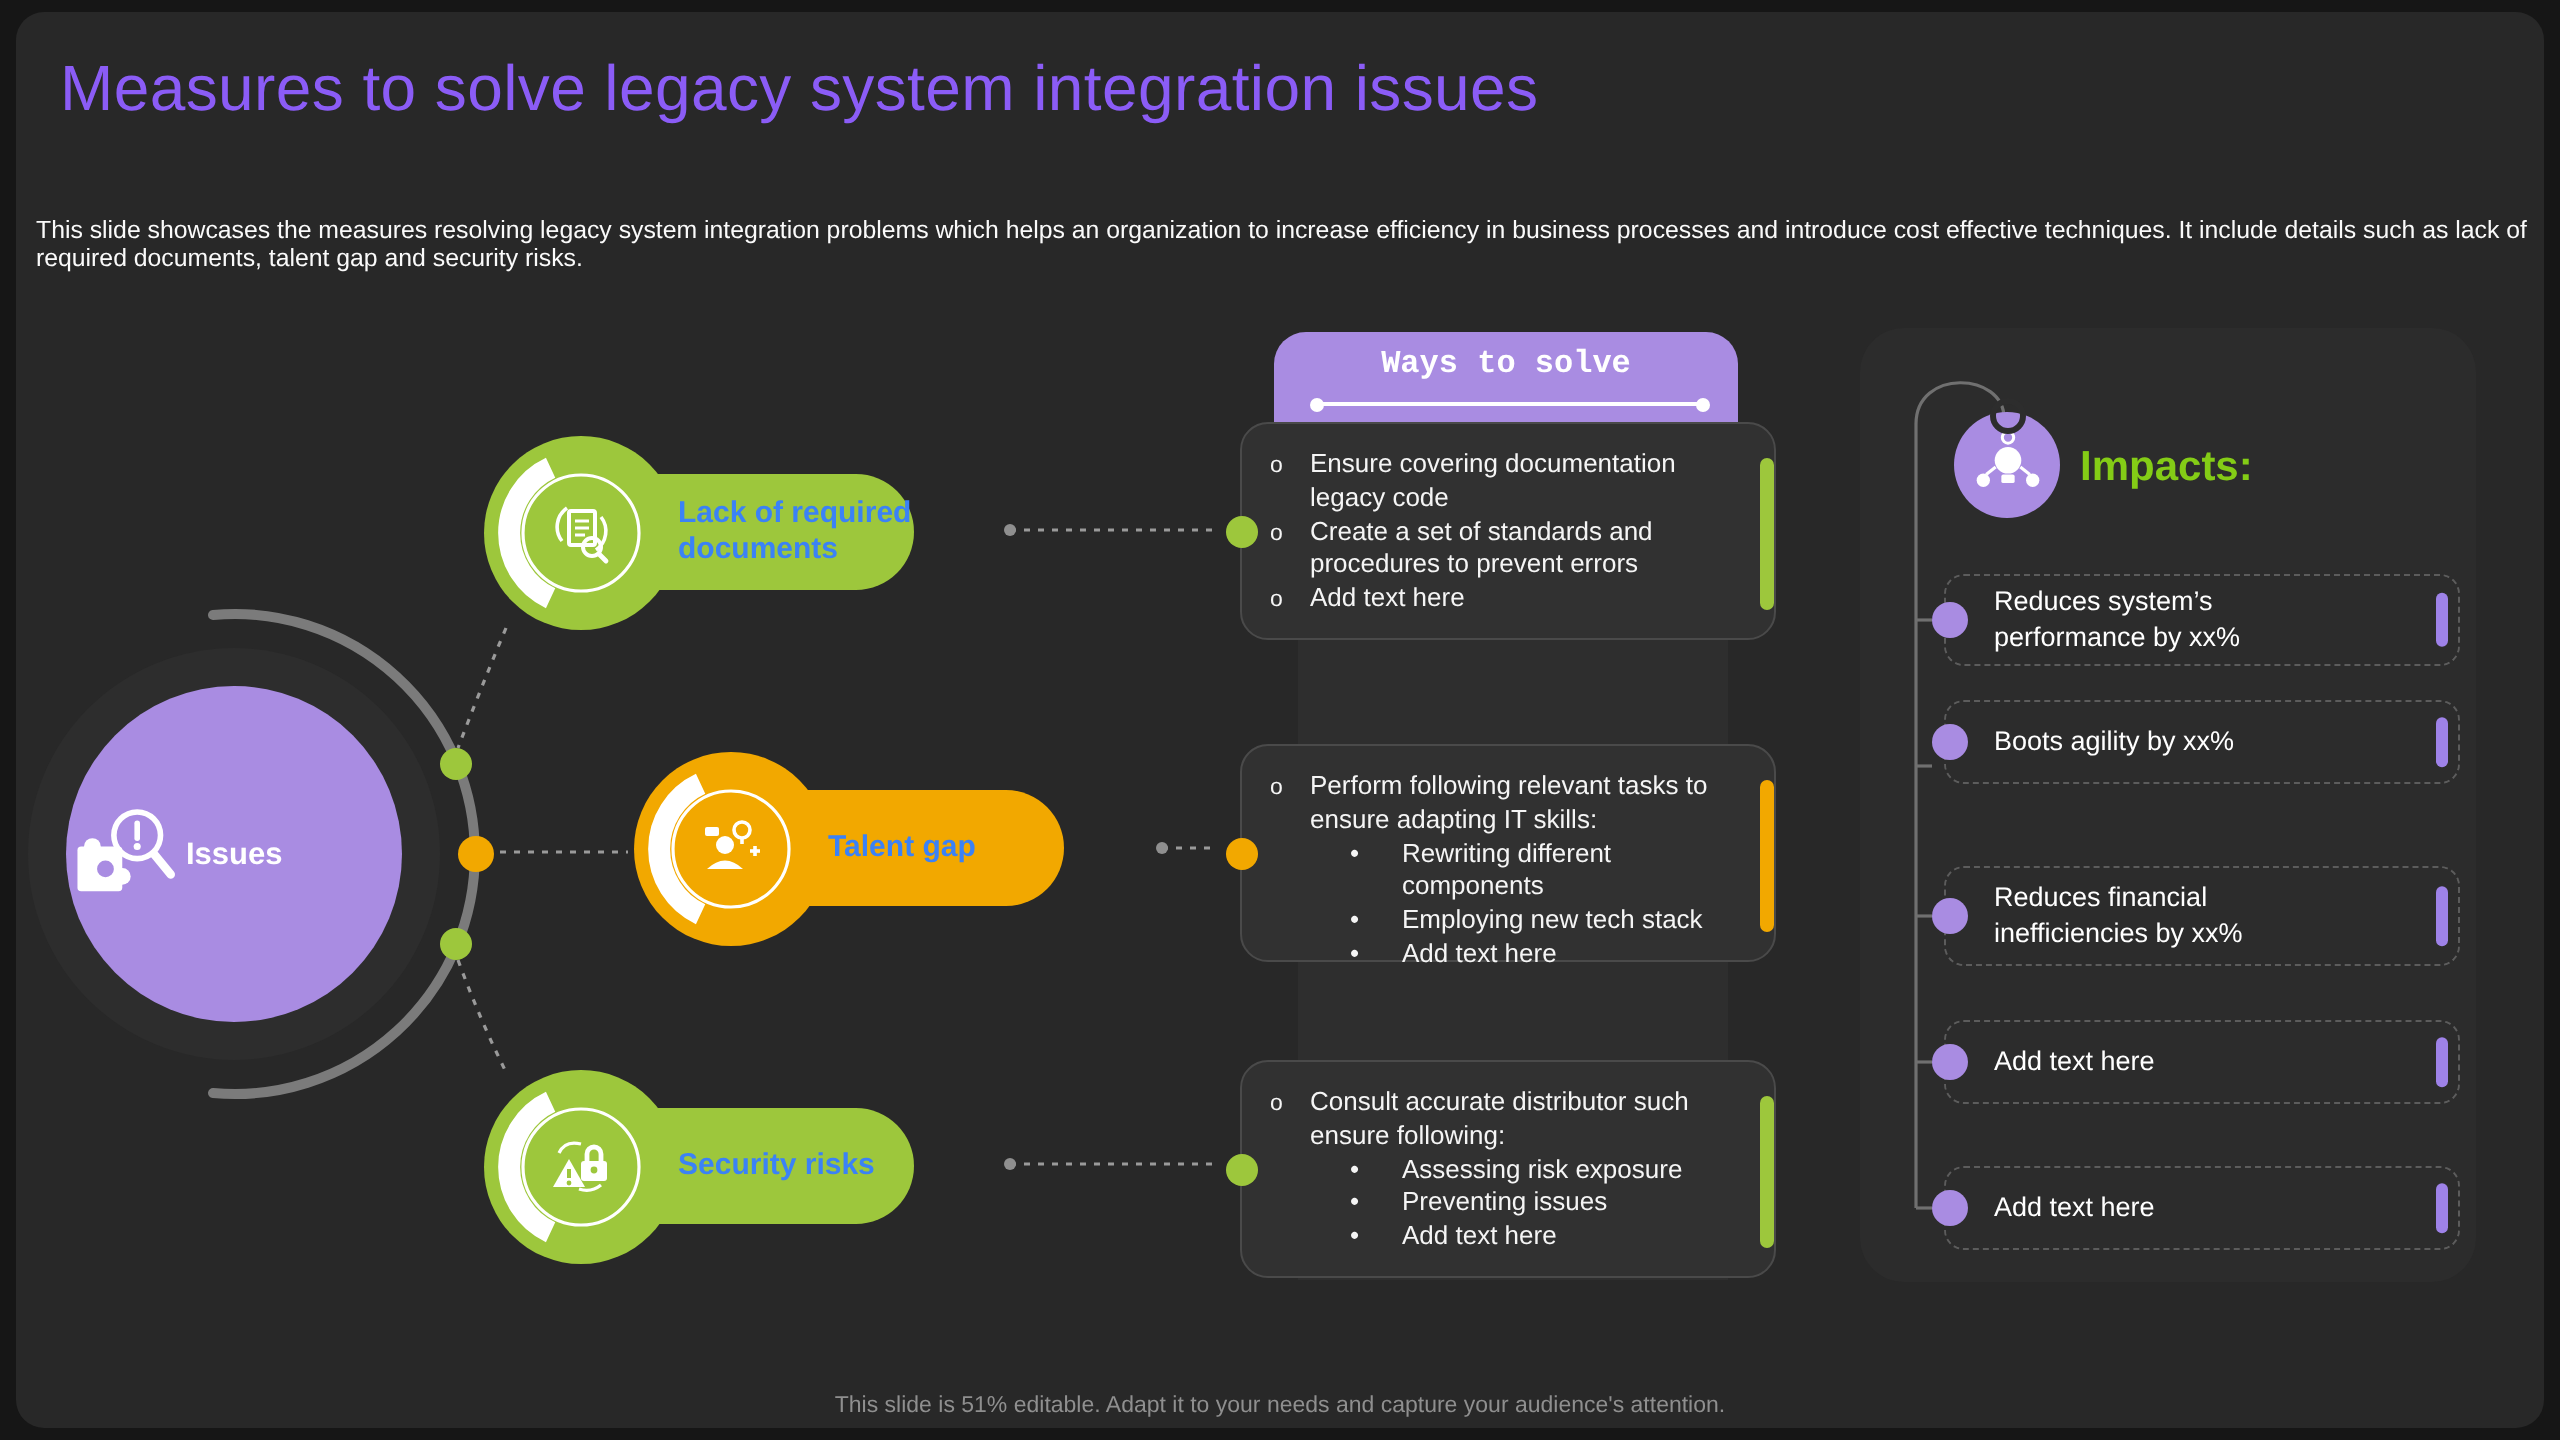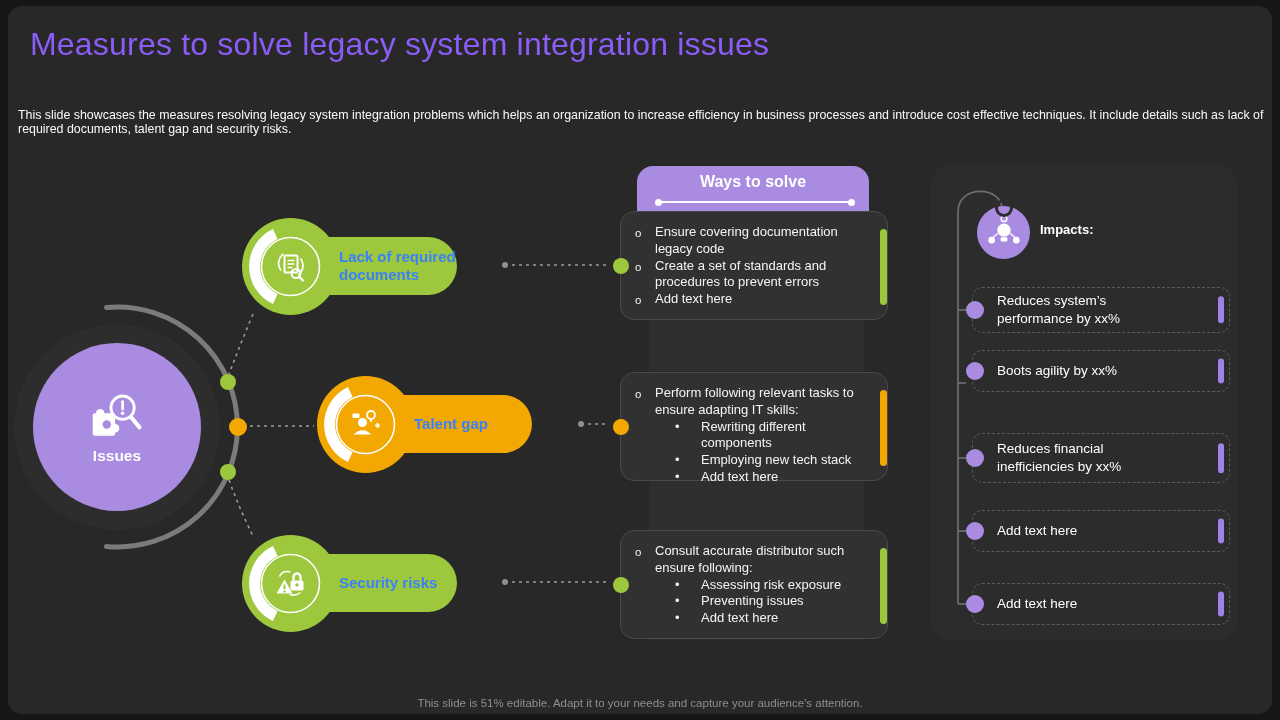--- a/index.html
+++ b/index.html
@@ -7,53 +7,53 @@
          font-family:"Liberation Sans",sans-serif;color:#fff;}
   .panel{position:absolute;left:8px;top:6px;width:1264px;height:708px;background:#282828;border-radius:14px;}
   .band{position:absolute;left:649px;top:196px;width:215px;height:444px;background:#2e2e2e;}
   .overlay{position:absolute;left:0;top:0;width:1280px;height:720px;z-index:1;pointer-events:none;}
   
   .title{position:absolute;left:30px;top:26px;font-size:32px;font-weight:400;color:#8b5cf6;letter-spacing:.2px;z-index:2;}
   .subtitle{position:absolute;left:18px;top:84px;width:1246px;font-size:12.4px;line-height:13.8px;color:#fafafa;z-index:2;margin-top:25px;}
   
   .ways{position:absolute;left:637px;top:166px;width:232px;height:47px;background:#a98ce2;
         border-radius:16px 16px 0 0;z-index:2;}
-  .ways .lbl{position:absolute;width:100%;top:7px;text-align:center;font-size:16px;font-weight:700;color:#fff;}
+  .ways .lbl{position:absolute;width:100%;top:7px;text-align:center;font-size:16px;font-weight:700;color:#fff;font-family:Liberation Mono, monospace;}
   .ways .line{position:absolute;left:22px;right:18px;bottom:10px;height:2px;background:#fff;border-radius:1px;}
   .ways .d1,.ways .d2{position:absolute;bottom:7.5px;width:7px;height:7px;border-radius:50%;background:#fff;}
   .ways .d1{left:18px;} .ways .d2{right:14px;}
   
   .mbox{position:absolute;left:620px;width:268px;height:109px;background:#313131;border:1px solid #4a4a4a;
         border-radius:14px;box-sizing:border-box;padding:12px 20px 8px 14px;z-index:2;}
   .mbar{position:absolute;right:0px;top:17px;bottom:14px;width:7px;border-radius:3.5px;}
   .edot{position:absolute;left:-8px;top:50%;transform:translateY(-50%);width:16px;height:16px;border-radius:50%;}
   .green{background:#9dc73c;} .orange{background:#f2a800;}
   .pt1{display:flex;font-size:13px;line-height:16.8px;color:#f5f5f5;}
   .pt1 .b{width:20px;flex:none;font-size:11.5px;padding-top:1px;}
   .pt2{display:flex;font-size:13px;line-height:16.8px;color:#f5f5f5;padding-left:40px;}
   .pt2 .b{width:26px;flex:none;}
   .pt1 .t,.pt2 .t{max-width:212px;}
   
   .hub-dark{position:absolute;left:14px;top:324px;width:206px;height:206px;border-radius:50%;background:#2d2d2d;z-index:2;}
   .hub{position:absolute;left:33px;top:343px;width:168px;height:168px;border-radius:50%;background:#a98ce2;z-index:2;
-       display:flex;flex-direction:column;align-items:center;justify-content:center;}
+       display:flex;flex-direction:row;align-items:center;justify-content:flex-start;}
   .hub .lbl{font-size:15.5px;font-weight:700;color:#fff;margin-top:2px;}
   
   .pill{position:absolute;width:520px;height:97px;z-index:2;}
   .pill .circle{position:absolute;left:0;top:0;width:97px;height:97px;border-radius:50%;}
   .pill .body{position:absolute;left:48px;top:19px;width:167px;height:58px;border-radius:0 29px 29px 0;}
   .pill .plabel{position:absolute;left:97px;top:19px;height:58px;width:150px;display:flex;align-items:center;
         font-size:15px;font-weight:700;color:#3b82f6;line-height:18px;}
   .pill svg{position:absolute;left:0;top:0;}
   
   .ipanel{position:absolute;left:930px;top:164px;width:308px;height:477px;background:#2c2c2c;border-radius:22px;z-index:0;}
   .icircle{position:absolute;left:977px;top:206px;width:53px;height:53px;border-radius:50%;background:#a98ce2;z-index:2;
            display:flex;align-items:center;justify-content:center;}
   .iring{position:absolute;left:995px;top:199px;width:12px;height:12px;border:3px solid #2d2d2d;border-radius:50%;z-index:3;}
-  .ilabel{position:absolute;left:1040px;top:222px;font-size:13px;font-weight:700;color:#ffffff;z-index:2;}
+  .ilabel{position:absolute;left:1040px;top:222px;font-size:21px;font-weight:700;color:#84cc16;z-index:2;}
   .imp{position:absolute;left:972px;width:258px;border:1.5px dashed #5c5c5c;border-radius:10px;box-sizing:border-box;
        display:flex;align-items:center;padding-left:24px;z-index:2;}
   .imp .t{font-size:13.5px;line-height:18px;color:#fff;max-width:180px;}
   .imp .bar{position:absolute;right:5px;top:50%;transform:translateY(-50%);width:6px;height:62%;background:#9e82e8;border-radius:3px;}
   .imp .dot{position:absolute;left:-7px;top:50%;transform:translateY(-50%);width:18px;height:18px;border-radius:50%;background:#a98ce2;}
   .footer{position:absolute;left:0;top:697px;width:100%;text-align:center;font-size:11.5px;color:#8f8f8f;z-index:2;}
 </style>
 </head>
 <body>
 

